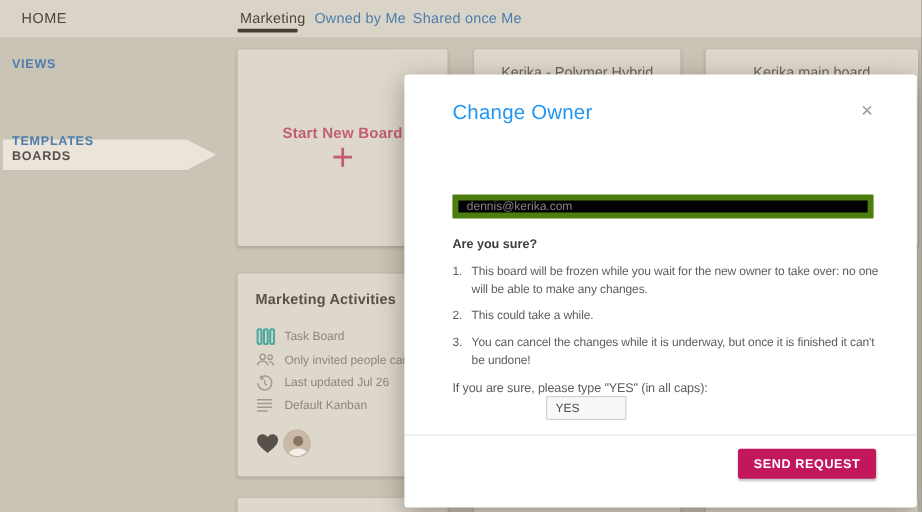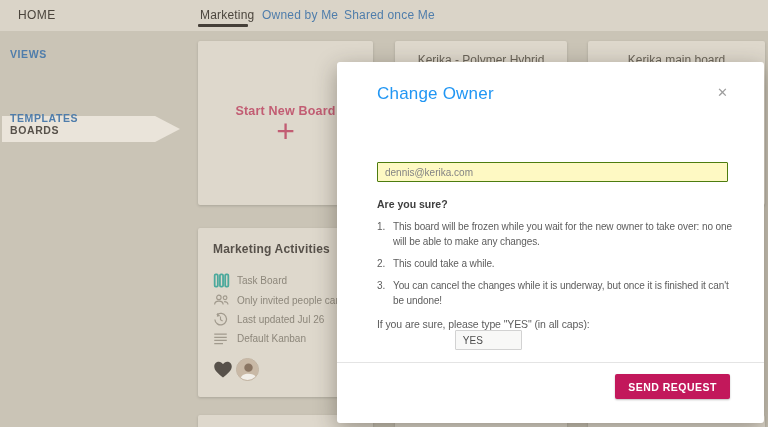--- a/index.html
+++ b/index.html
@@ -93,21 +93,21 @@
   .modal-close{
     position:absolute; right:36px; top:24px; font-size:13px; color:#9e9e9e;
     cursor:pointer; line-height:1;
   }
   .modal-prompt{
     position:absolute; left:40px; top:66px; font-size:10.5px; color:#5d5d5d;
     letter-spacing:-.1px;
   }
   .email-input{
     position:absolute; left:40px; top:100px; width:351px; height:20px;
-    background:#fef9c3; border:1px solid #4d7c0f; border-radius:1px;
+    background:#000000; border:5px solid #4d7c0f; border-radius:1px;
     font-family:"Liberation Sans", sans-serif;
     font-size:10px; color:#848484; padding:0 7px; outline:none;
   }
   .confirm-heading{
     position:absolute; left:40px; top:136px; font-size:10.5px; font-weight:700;
     color:#3e3e3e;
   }
   .warn-list{
     position:absolute; left:40px; top:157px; width:360px; list-style:none;
   }

